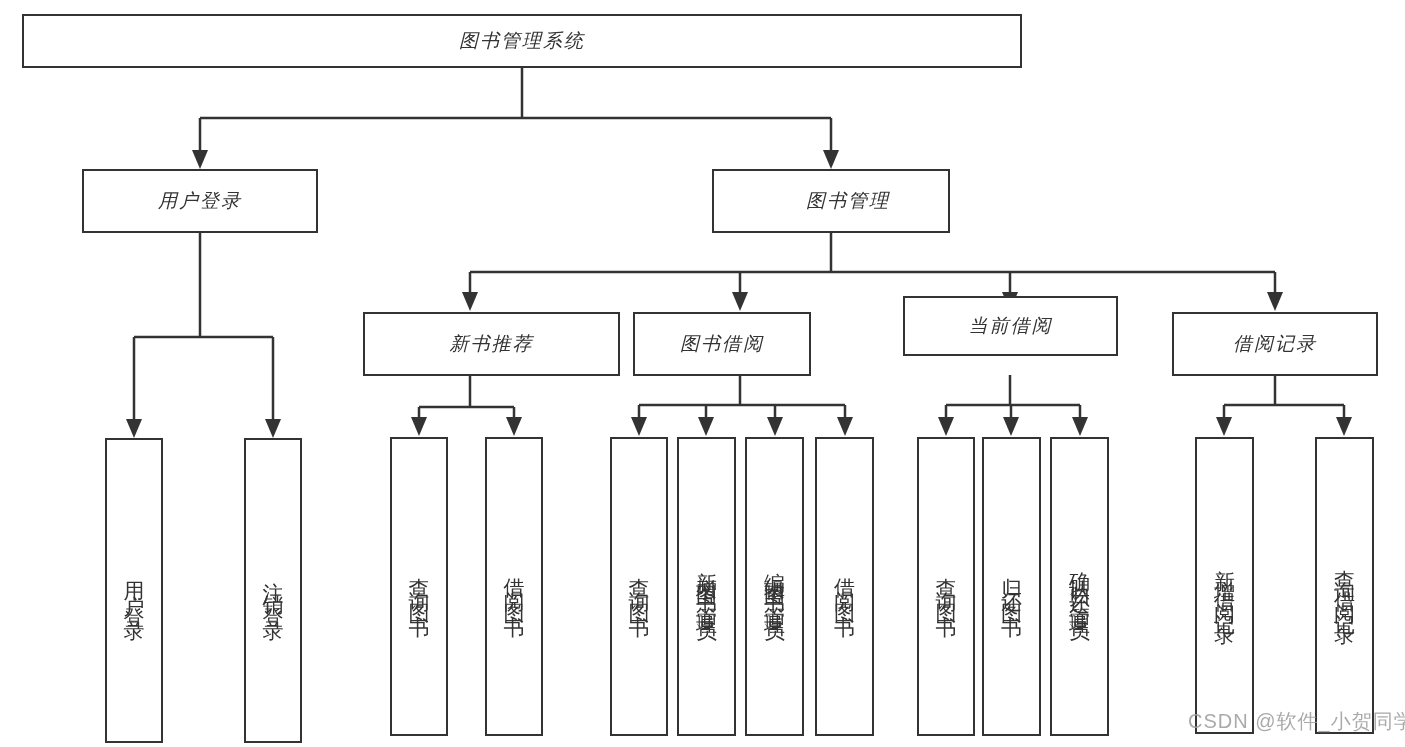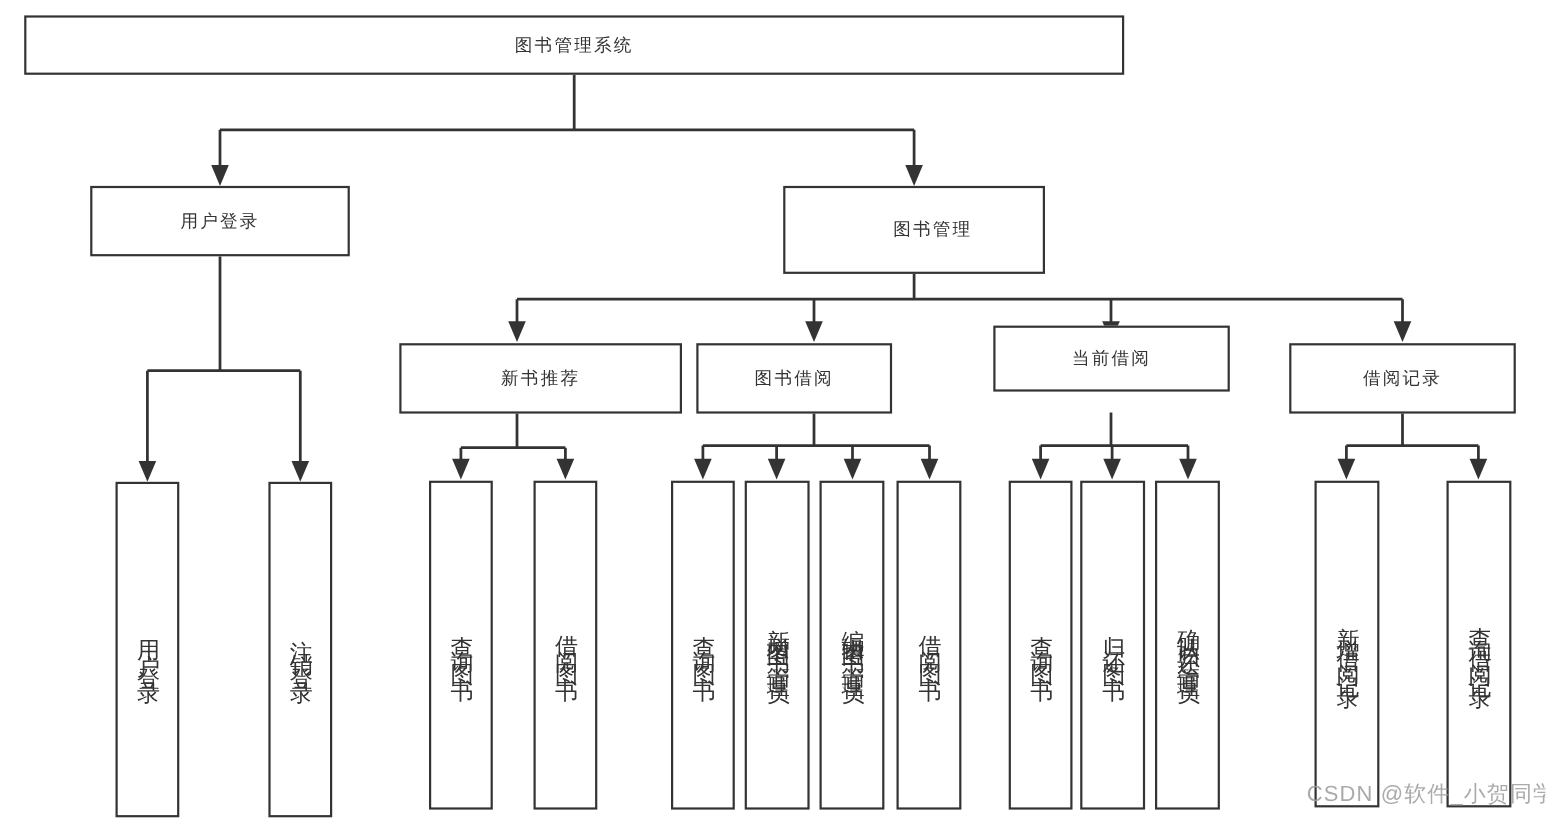--- a/index.html
+++ b/index.html
@@ -22,38 +22,39 @@
     box-sizing: border-box;
     background: #ffffff;
     border: 2.5px solid #333333;
     color: #333333;
     display: flex;
     align-items: center;
     justify-content: center;
     z-index: 2;
   }
   .h-box span {
-    font-size: 16px;
+    font-size: 19px;
     letter-spacing: 2px;
     white-space: nowrap;
+    font-style: italic;
   }
   .v-box span {
     writing-mode: vertical-rl;
     text-orientation: mixed;
     font-size: 21px;
     white-space: nowrap;
   }
   .v-short span { letter-spacing: 13px; }
   .v-med   span { letter-spacing: 11px; }
   .v-long  span { letter-spacing: 7px;  }
 
   
   #node-root            { left: 22px;   top: 14px;  width: 1000px; height: 54px; }
   #node-login           { left: 82px;   top: 169px; width: 236px;  height: 64px; }
-  #node-mgmt            { left: 712px;  top: 169px; width: 238px;  height: 80px; padding-left: 34px; }
+  #node-mgmt            { left: 712px;  top: 169px; width: 238px;  height: 64px; padding-left: 34px; }
   #node-newbook         { left: 363px;  top: 312px; width: 257px;  height: 64px; }
   #node-bookborrow      { left: 633px;  top: 312px; width: 178px;  height: 64px; }
   #node-currentborrow   { left: 903px;  top: 296px; width: 215px;  height: 60px; }
   #node-records         { left: 1172px; top: 312px; width: 206px;  height: 64px; }
   #leaf-login-user      { left: 105px;  top: 438px; width: 58px;   height: 305px; }
   #leaf-login-logout    { left: 244px;  top: 438px; width: 58px;   height: 305px; }
   #leaf-nb-query        { left: 390px;  top: 437px; width: 58px;   height: 299px; }
   #leaf-nb-borrow       { left: 485px;  top: 437px; width: 58px;   height: 299px; }
   #leaf-bb-query        { left: 610px;  top: 437px; width: 58px;   height: 299px; }
   #leaf-bb-add          { left: 677px;  top: 437px; width: 59px;   height: 299px; }

